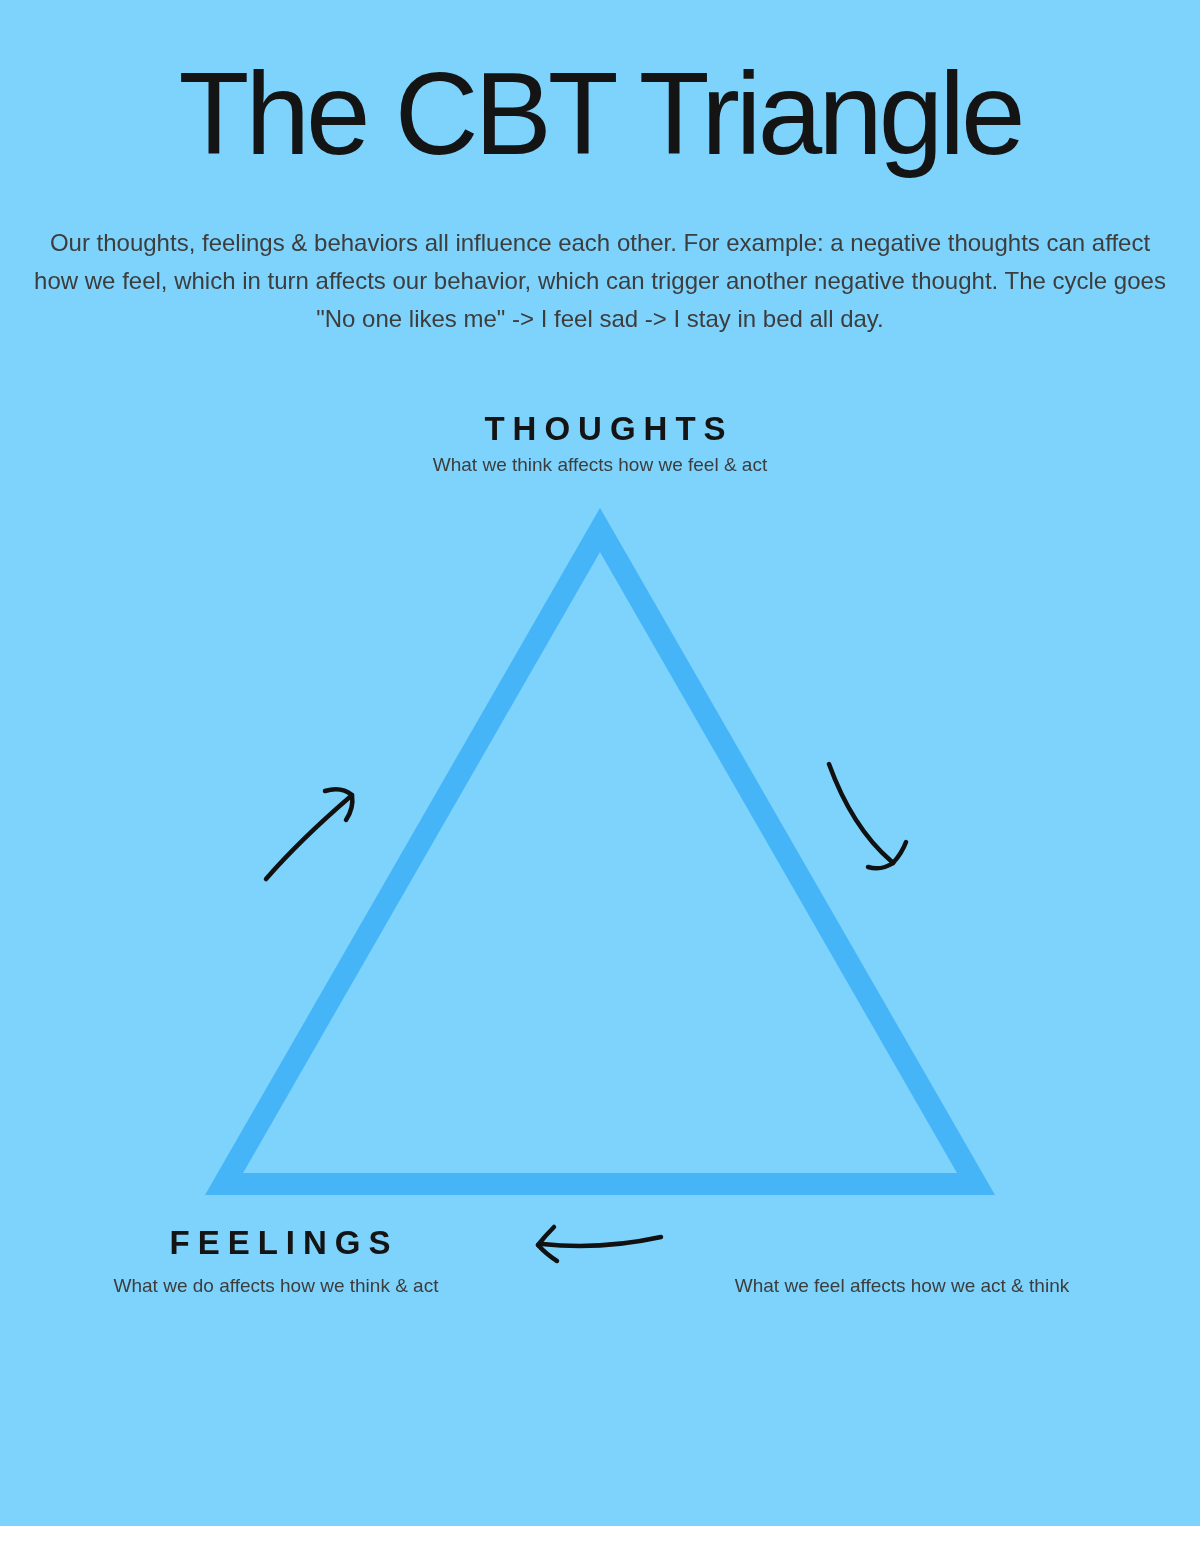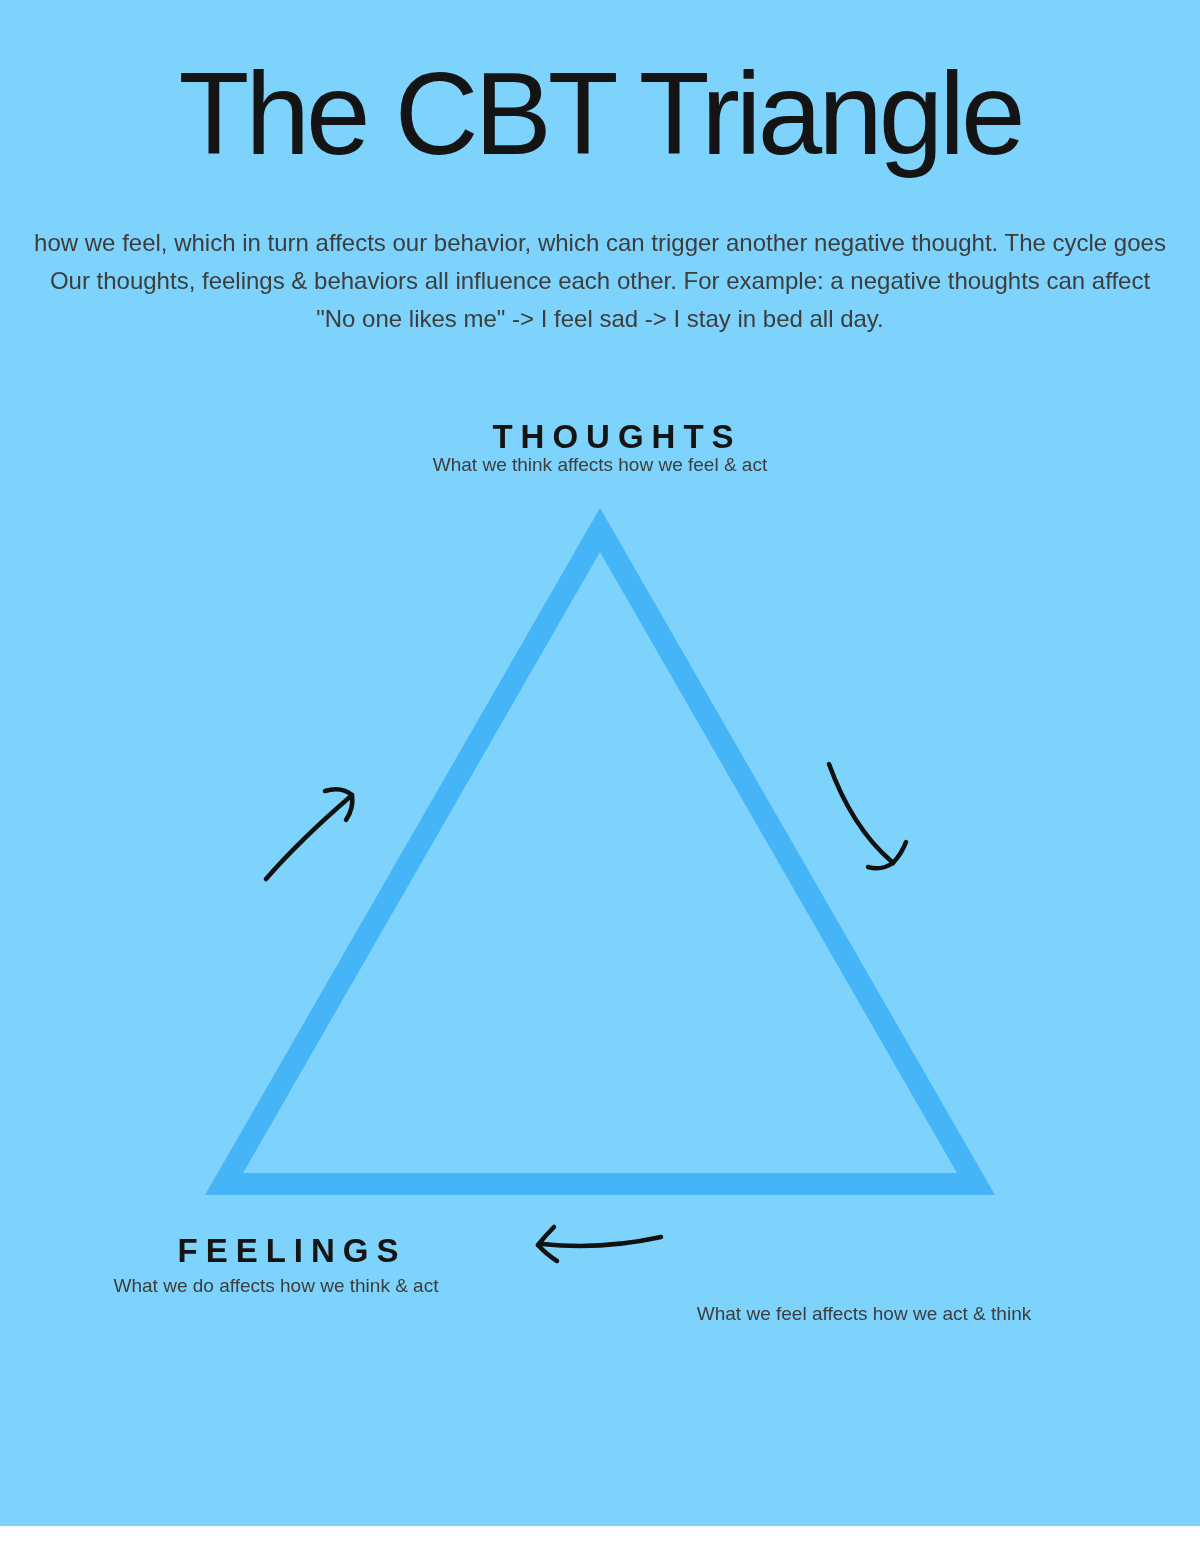--- a/index.html
+++ b/index.html
@@ -32,21 +32,21 @@
     left: 0;
     width: 100%;
     text-align: center;
     font-size: 24px;
     line-height: 38px;
     color: #3d3d3d;
   }
   .intro-line { white-space: nowrap; }
   .node-label {
     position: absolute;
-    margin: 12px;
+    margin: 4px;
     transform: translateX(-50%);
     font-size: 33px;
     font-weight: 700;
     letter-spacing: 8px;
     line-height: 43px;
     color: #141414;
     white-space: nowrap;
     text-align: center;
   }
   .node-desc {
@@ -57,38 +57,38 @@
     line-height: 38px;
     color: #3d3d3d;
     white-space: nowrap;
     text-align: center;
   }
   .label-thoughts { top: 403px; left: 605px; }
   .desc-thoughts  { top: 446px; left: 600px; }
   .label-actions  { top: 1217px; left: 280px; }
   .desc-actions   { top: 1267px; left: 276px; text-align: right; }
   .label-feelings { top: 1217px; left: 926px; }
-  .desc-feelings  { top: 1267px; left: 864px; margin-top: 28px; }
+  .desc-feelings  { top: 1267px; left: 902px; }
   .diagram-svg {
     position: absolute;
     inset: 0;
     width: 1200px;
     height: 1553px;
   }
 </style>
 </head>
 <body>
 
 <div class="canvas">
 
   <h1 class="page-title">The CBT Triangle</h1>
 
   <div class="intro">
+    <div class="intro-line">Our thoughts, feelings &amp; behaviors all influence each other. For example: a negative thoughts can affect</div>
     <div class="intro-line">how we feel, which in turn affects our behavior, which can trigger another negative thought. The cycle goes</div>
-    <div class="intro-line">Our thoughts, feelings &amp; behaviors all influence each other. For example: a negative thoughts can affect</div>
     <div class="intro-line">"No one likes me" -&gt; I feel sad -&gt; I stay in bed all day.</div>
   </div>
 
   <div class="node-label label-thoughts">THOUGHTS</div>
   <div class="node-desc desc-thoughts">What we think affects how we feel &amp; act</div>
 
   <svg class="diagram-svg" viewBox="0 0 1200 1553" xmlns="http://www.w3.org/2000/svg" aria-hidden="true">
 
     <polygon points="600,530 224,1184 976,1184" fill="none" stroke-width="22" stroke-miterlimit="6" stroke="#45b5f7"></polygon>
 

